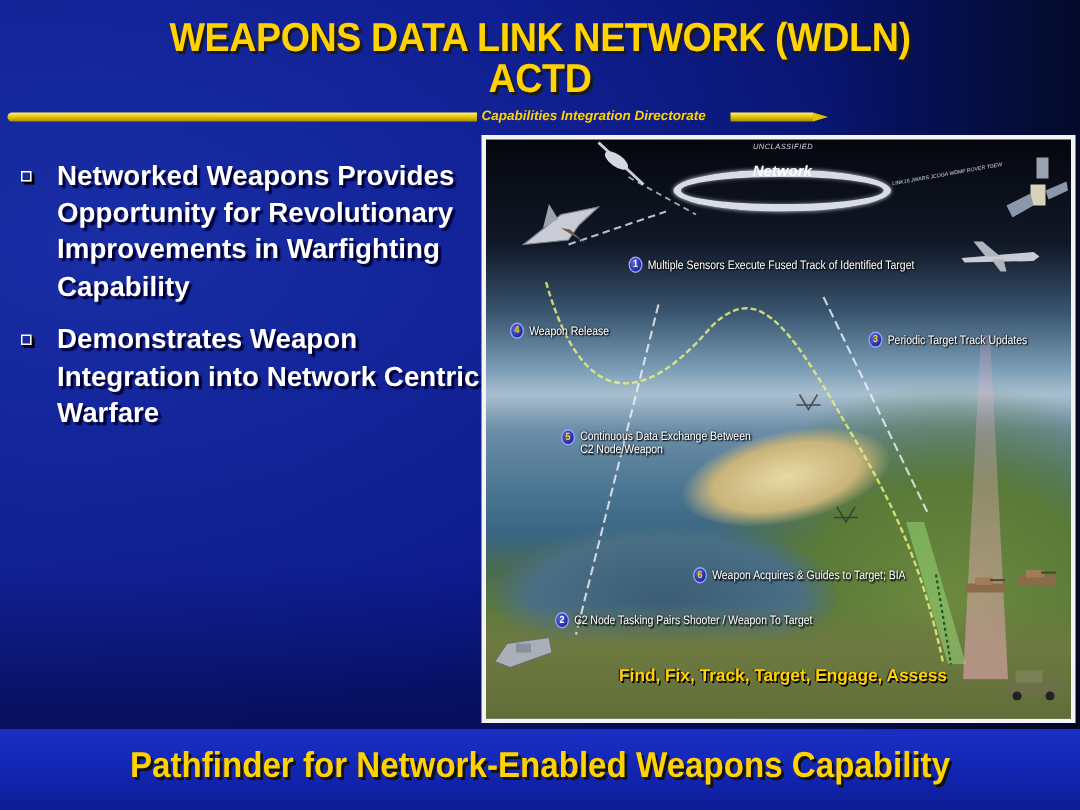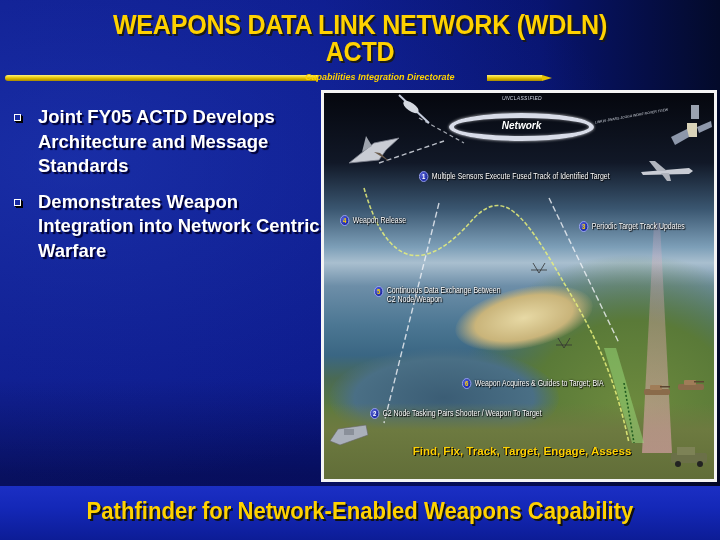--- a/index.html
+++ b/index.html
@@ -26,21 +26,21 @@
     text-shadow: 2px 2px 0 #1a1a1a;
     transform:scaleX(0.93);
     transform-origin:center;
   }
   .rule-left {
     position:absolute; left:5px; top:75px; width:313px; height:6px;
     background:linear-gradient(180deg,#fff27a 0%,#e6c300 50%,#a88a00 100%);
     border-radius:3px 0 0 3px;
   }
   .rule-sub {
-    position:absolute; left:305px; top:72px;
+    position:absolute; left:321px; top:72px;
     color:#ffd200; font-style:italic; font-weight:bold; font-size:9px;
   }
   .rule-right {
     position:absolute; left:487px; top:75px; width:55px; height:6px;
     background:linear-gradient(180deg,#fff27a 0%,#e6c300 50%,#a88a00 100%);
   }
   .rule-tip {
     position:absolute; left:542px; top:75px; width:0; height:0;
     border-top:3px solid transparent; border-bottom:3px solid transparent;
     border-left:10px solid #e6c300;
@@ -105,21 +105,21 @@
     position:absolute; left:0; top:2px; width:396px; text-align:center;
     font-size:5px; font-style:italic; color:#cfd6e4; letter-spacing:0.3px;
   }
   .network-ring {
     position:absolute; left:125px; top:20px; width:145px; height:28px;
     border-radius:50%;
     border:5px solid #d8dce8;
     box-shadow: 0 0 3px rgba(255,255,255,0.8), inset 0 0 3px rgba(255,255,255,0.5);
   }
   .network-label {
-    position:absolute; left:125px; top:27px; width:145px; text-align:center;
+    position:absolute; left:125px; top:16px; width:145px; text-align:center;
     color:#fff; font-style:italic; font-weight:bold; font-size:10px;
   }
   .link-labels {
     position:absolute; left:270px; top:18px; width:110px;
     font-size:3.5px; color:#d9dee8; font-style:italic;
     transform:rotate(-10deg); white-space:nowrap;
   }
   .step {
     position:absolute;
     display:flex; align-items:center;
@@ -189,21 +189,21 @@
 </div>
 
 <div class="rule-left"></div>
 <div class="rule-sub">Capabilities Integration Directorate</div>
 <div class="rule-right"></div>
 <div class="rule-tip"></div>
 
 <ul class="bullets">
   <li class="bullet">
     <span class="bullet-box"></span>
-    <span class="bullet-text">Joint FY05 ACTD Develops Architecture and Message Standards</span>
+    <span class="bullet-text">Networked Weapons Provides Opportunity for Revolutionary Improvements in Warfighting Capability</span>
   </li>
   <li class="bullet">
     <span class="bullet-box"></span>
     <span class="bullet-text">Demonstrates Weapon Integration into Network Centric Warfare</span>
   </li>
 </ul>
 
 <div class="image-panel">
   <div class="terrain"></div>
   <div class="bay"></div>

